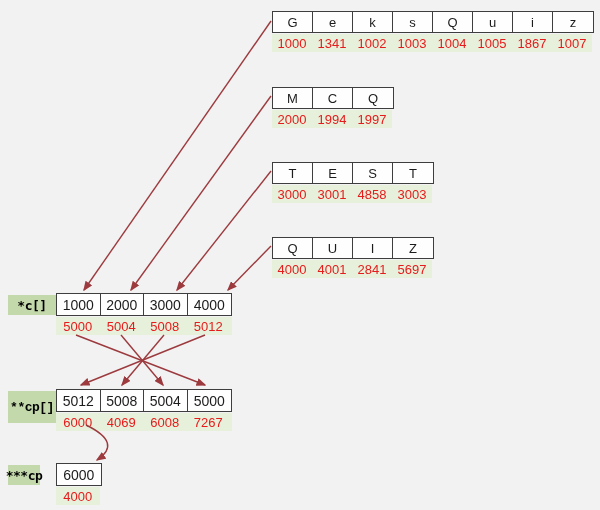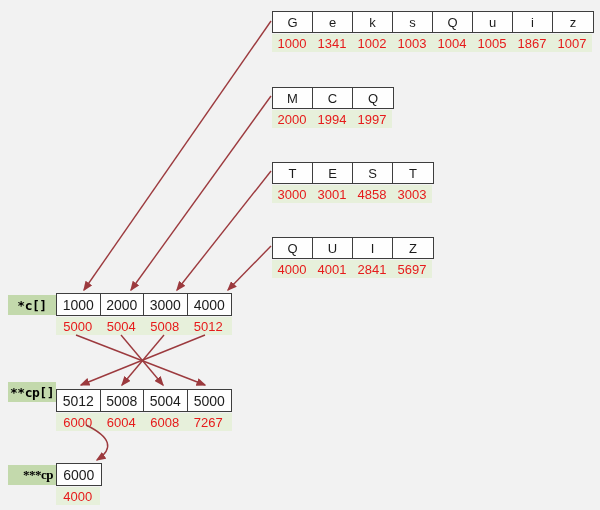--- a/index.html
+++ b/index.html
@@ -134,37 +134,37 @@
         <div class="cell">4000</div>
       </div>
     <div class="band" style="padding-right:2px;">
         <div class="addr">5000</div>
         <div class="addr">5004</div>
         <div class="addr">5008</div>
         <div class="addr">5012</div>
       </div>
   </div>
 
-  <div class="ptr-label" style="left:8px;top:382px;width:48px;height:20px;">**cp[]</div>
+  <div class="ptr-label" style="left:8px;top:391px;width:48px;height:32px;font-family:Liberation Mono, monospace;">**cp[]</div>
   <div class="block" style="left:56px;top:389px;--cw:43.5px;--ch:21px;--fs:14px;">
     <div class="cells">
         <div class="cell">5012</div>
         <div class="cell">5008</div>
         <div class="cell">5004</div>
         <div class="cell">5000</div>
       </div>
     <div class="band" style="padding-right:2px;">
         <div class="addr">6000</div>
-        <div class="addr">6004</div>
+        <div class="addr">4069</div>
         <div class="addr">6008</div>
         <div class="addr">7267</div>
       </div>
   </div>
 
-  <div class="ptr-label" style="left:8px;top:465px;width:60px;height:20px;font-family:Liberation Serif, serif;">***cp</div>
+  <div class="ptr-label" style="left:8px;top:465px;width:32px;height:20px;">***cp</div>
   <div class="block" style="left:56px;top:463px;--cw:43.5px;--ch:21px;--fs:14px;">
     <div class="cells">
         <div class="cell">6000</div>
       </div>
     <div class="band">
         <div class="addr">4000</div>
       </div>
   </div>
 
   <svg class="overlay" width="600" height="510" viewBox="0 0 600 510">

